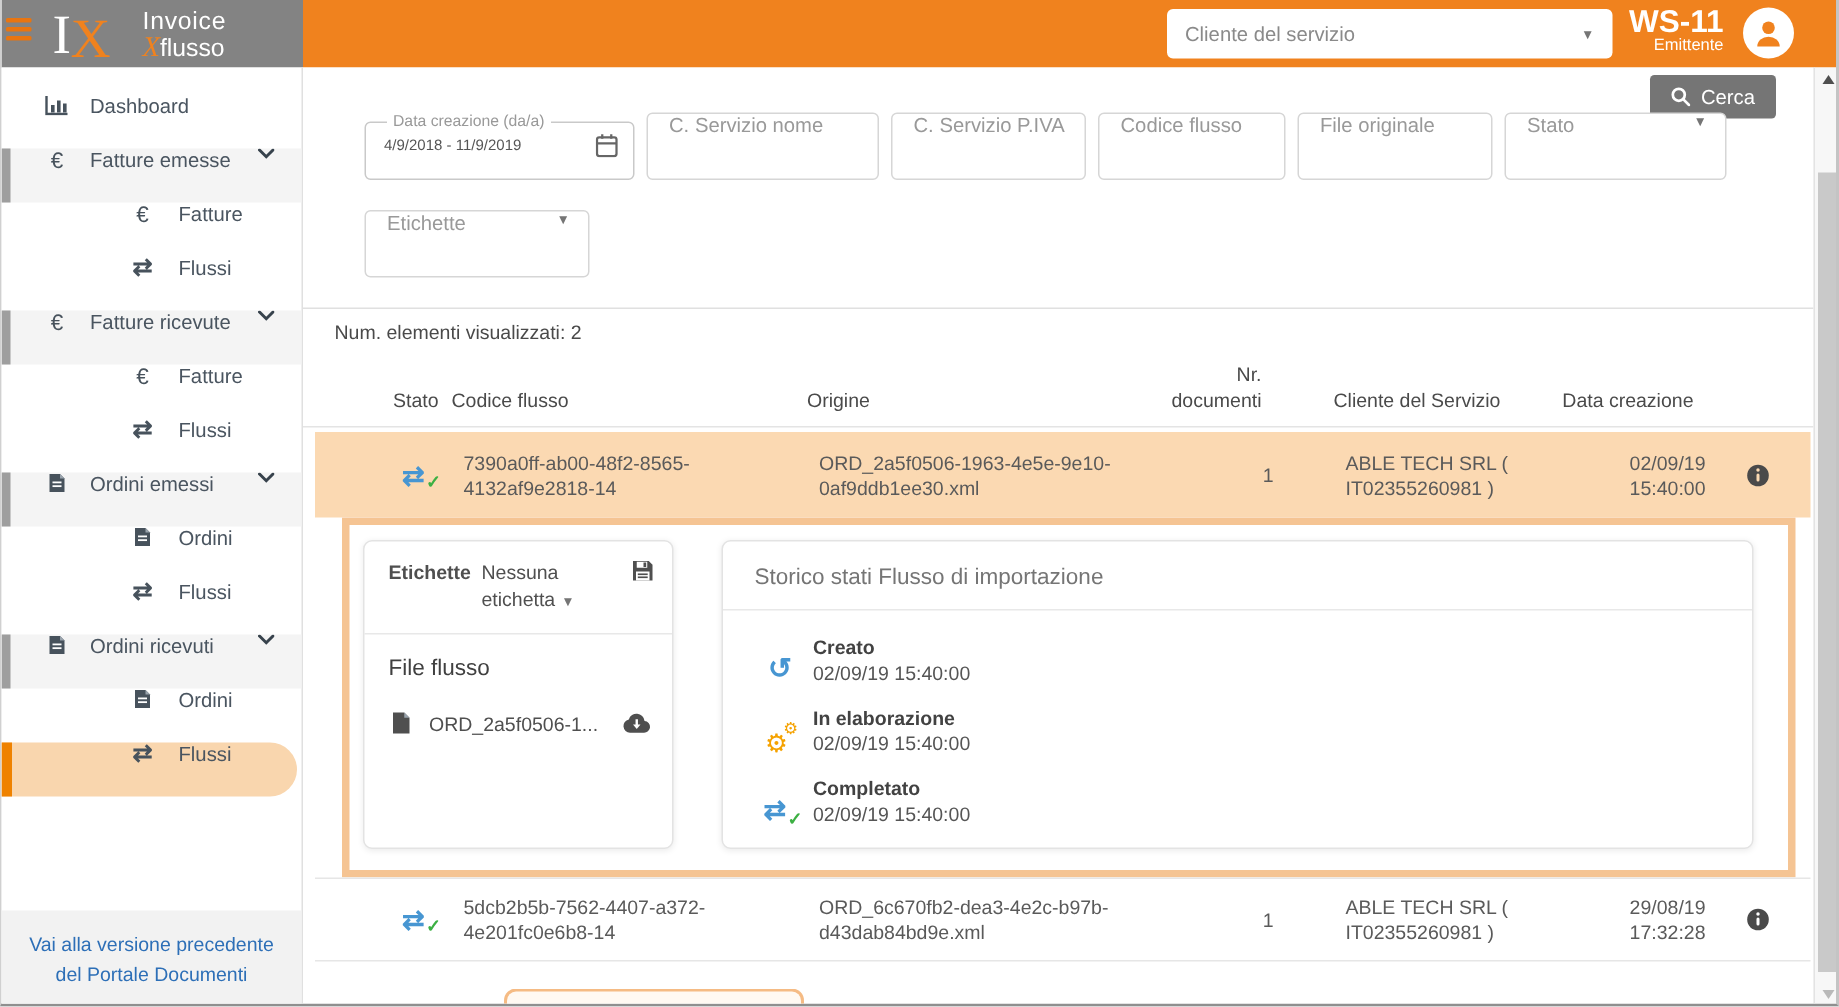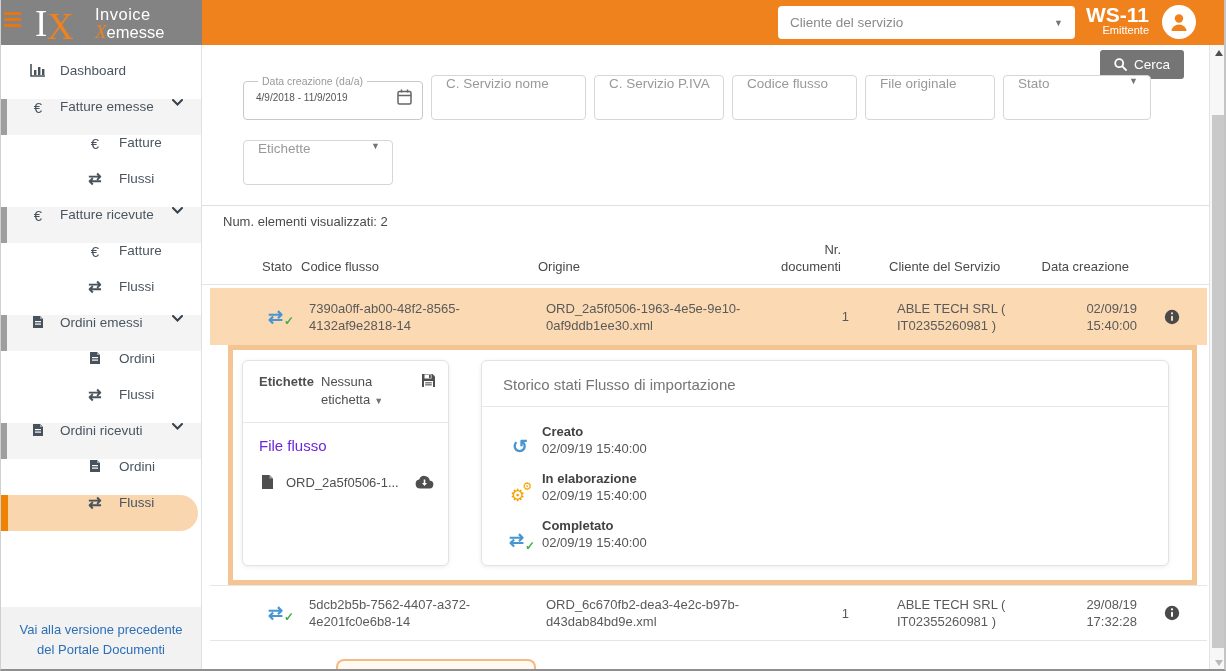--- a/index.html
+++ b/index.html
@@ -104,21 +104,21 @@
   .card { border:1px solid #e3e3e3; border-radius:6px; box-shadow:0 1px 4px rgba(0,0,0,.08); background:#fff; }
   .card-dettagli { width:207px; }
   .card-storico { width:688px; }
   .card-title { font-size:15px; color:#757575; padding:15px 16px 13px 16px; border-bottom:1px solid #e8e8e8; }
   .card-storico .card-title { padding-left:21px; }
   .etich-row { display:flex; padding:12px 12px 12px 16px; border-bottom:1px solid #e8e8e8; }
   .etich-label { width:62px; font-size:13px; font-weight:bold; color:#4f4f4f; line-height:18px; flex:none; }
   .etich-value-wrap { width:72px; font-size:13px; color:#4f4f4f; line-height:18px; cursor:pointer; }
   .etich-caret { font-size:9px; color:#757575; margin-left:4px; }
   .save-btn { margin-left:auto; background:none; border:none; cursor:pointer; padding:0; height:16px; }
-  .file-title { font-size:15px; color:#6d28d9; padding:14px 16px 6px 16px; }
+  .file-title { font-size:15px; color:#404040; padding:14px 16px 6px 16px; }
   .file-row { display:flex; align-items:center; gap:12px; padding:14px 14px 16px 18px; }
   .file-name { font-size:13px; color:#4f4f4f; }
   .dl-btn { margin-left:auto; background:none; border:none; cursor:pointer; padding:0; display:flex; }
   .events { padding:16px 0 10px 27px; }
   .event { display:flex; gap:11px; margin-bottom:13px; }
   .event-ico { width:22px; display:flex; align-items:flex-end; justify-content:center; padding-bottom:1px; flex:none; }
   .event-label { font-size:13px; font-weight:bold; color:#424242; line-height:17px; }
   .event-ts { font-size:13px; color:#555; line-height:17px; }
   .hist-glyph { color:#4796D2; font-size:19px; font-weight:bold; line-height:18px; }
   .gear-wrap { position:relative; width:20px; height:20px; }
@@ -150,21 +150,21 @@
         <div class="bar"></div>
         <div class="bar"></div>
       </div>
       <div class="logo">
         <div class="monogram">
           <span class="mono-i">I</span>
           <span class="mono-x">X</span>
         </div>
         <div class="brand-text">
           <div class="brand-line1">Invoice</div>
-          <div class="brand-line2"><span class="accent-x">X</span><span>emesse</span></div>
+          <div class="brand-line2"><span class="accent-x">X</span><span>flusso</span></div>
         </div>
       </div>
     </div>
     <div class="header-right">
       <div class="hdr-select">
         <span class="ph">Cliente del servizio</span>
         <span class="caret">▼</span>
       </div>
       <div class="ws-block">
         <div class="ws-code">WS-11</div>

